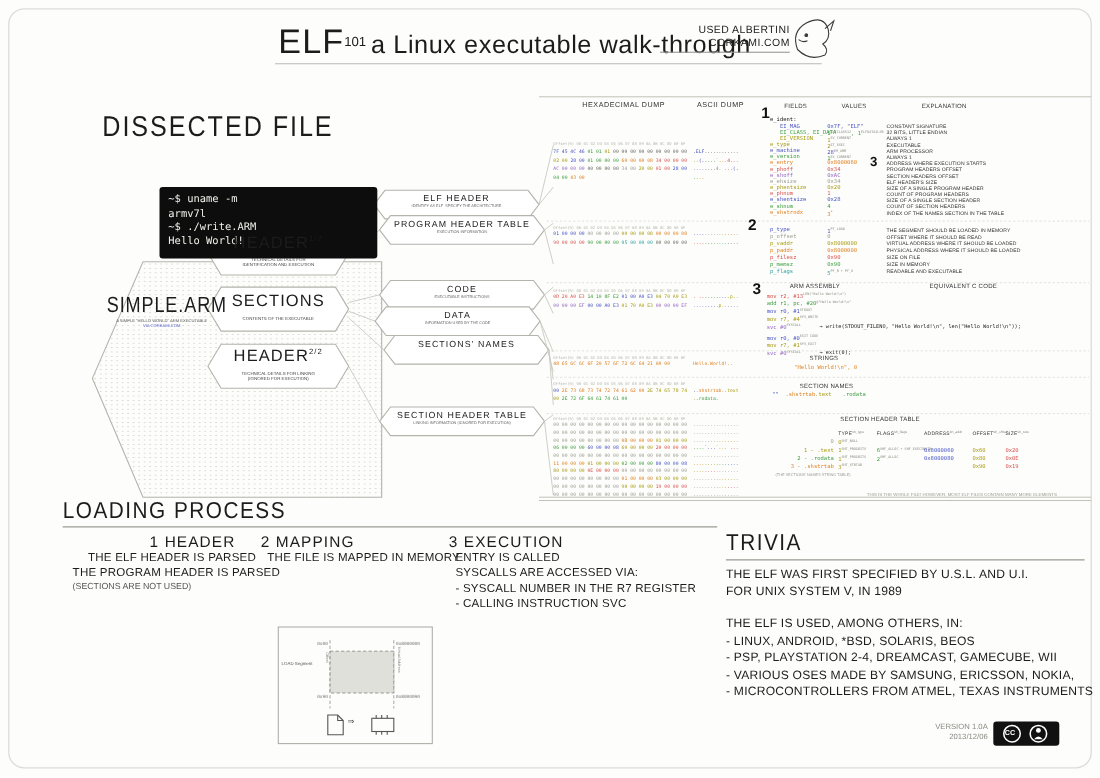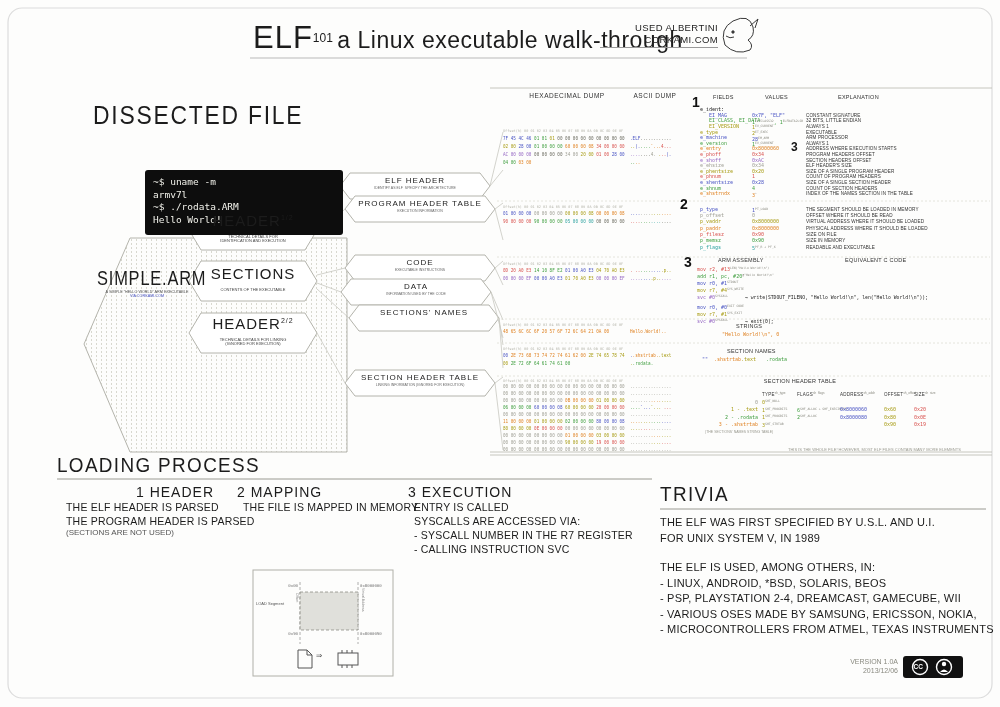--- a/index.html
+++ b/index.html
@@ -137,21 +137,21 @@
   <div class="abs txt" style="left:600px;top:22px;width:118px;text-align:right;font-size:9.5px;letter-spacing:.4px;line-height:12px;color:#222;">
     <div>USED ALBERTINI</div>
     <div style="border-bottom:1px solid #999;padding-bottom:1px;">CORKAMI.COM</div>
   </div>
 
   <div class="abs txt hand" style="left:93px;top:100px;font-size:26px;transform:scaleX(.88);transform-origin:0 0;letter-spacing:2px;">DISSECTED FILE</div>
 
   <div class="abs txt mono" style="left:145px;top:170px;width:182px;height:53px;background:#0d0d0d;border-radius:3px;padding:6px 8px;font-size:9.5px;line-height:12.5px;color:#f1f1ea;" id="terminal">
       <div>~$ uname -m</div>
       <div>armv7l</div>
-      <div>~$ ./rodata.ARM</div>
+      <div>~$ ./write.ARM</div>
       <div>Hello World!</div>
     </div>
 
   <div class="abs txt hand" style="left:97px;top:267px;font-size:20px;letter-spacing:1px;transform:scaleX(.82);transform-origin:0 0;">SIMPLE.ARM</div>
   <div class="half txt" style="left:92px;top:289px;width:220px;text-align:center;">
     <div style="font-size:7.5px;color:#555;">A SIMPLE "HELLO WORLD" ARM EXECUTABLE</div>
     <div style="font-size:7.5px;color:#4a55c4;">VIA CORKAMI.COM</div>
   </div>
 
   <div class="abs txt bannert" style="left:189px;top:212px;width:128px;">
@@ -455,21 +455,21 @@
       <div class="mono c-y" style="position: absolute; left: 388px; top: 659px; white-space: nowrap; font-size: 10px;">0x90</div>
       <div class="mono c-r" style="position: absolute; left: 448px; top: 659px; white-space: nowrap; font-size: 10px;">0x19</div>
       <div style="position: absolute; left: 30px; top: 676px; white-space: nowrap; font-size: 7px; color: rgb(154, 154, 144);">(THE SECTIONS' NAMES STRING TABLE)</div>
       <div style="position: absolute; left: 196px; top: 710px; white-space: nowrap; font-size: 8px; color: rgb(154, 154, 144);">THIS IS THE WHOLE FILE! HOWEVER, MOST ELF FILES CONTAIN MANY MORE ELEMENTS</div>
     </div>
 
   <div class="abs txt hand" style="left:57px;top:453px;font-size:21px;letter-spacing:1.5px;transform:scaleX(.9);transform-origin:0 0;">LOADING PROCESS</div>
   <div id="steps">
       <div class="abs txt" style="left: 60px; top: 484px; width: 230px;">
         <div class="hand" style="font-size: 14px; text-align: center;">1 HEADER</div>
-        <div style="font-size: 10.5px; line-height: 14px; letter-spacing: 0.2px; margin-left: 6px;">THE ELF HEADER IS PARSED</div>
+        <div style="font-size: 10.5px; line-height: 14px; letter-spacing: 0.2px; margin-left: 20px;">THE ELF HEADER IS PARSED</div>
         <div style="font-size: 10.5px; line-height: 14px; letter-spacing: 0.2px; margin-left: 6px;">THE PROGRAM HEADER IS PARSED</div>
         <div style="font-size: 8px; color: rgb(85, 85, 85); margin-left: 6px;">(SECTIONS ARE NOT USED)</div>
       </div>
       <div class="abs txt" style="left: 237px; top: 484px; width: 230px;">
         <div class="hand" style="font-size: 14px;">2 MAPPING</div>
         <div style="font-size: 10.5px; line-height: 14px; letter-spacing: 0.2px; margin-left: 6px;">THE FILE IS MAPPED IN MEMORY</div>
       </div>
       <div class="abs txt" style="left: 408px; top: 484px; width: 230px;">
         <div class="hand" style="font-size: 14px;">3 EXECUTION</div>
         <div style="font-size: 10.5px; line-height: 14px; letter-spacing: 0.2px; margin-left: 6px;">ENTRY IS CALLED</div>

